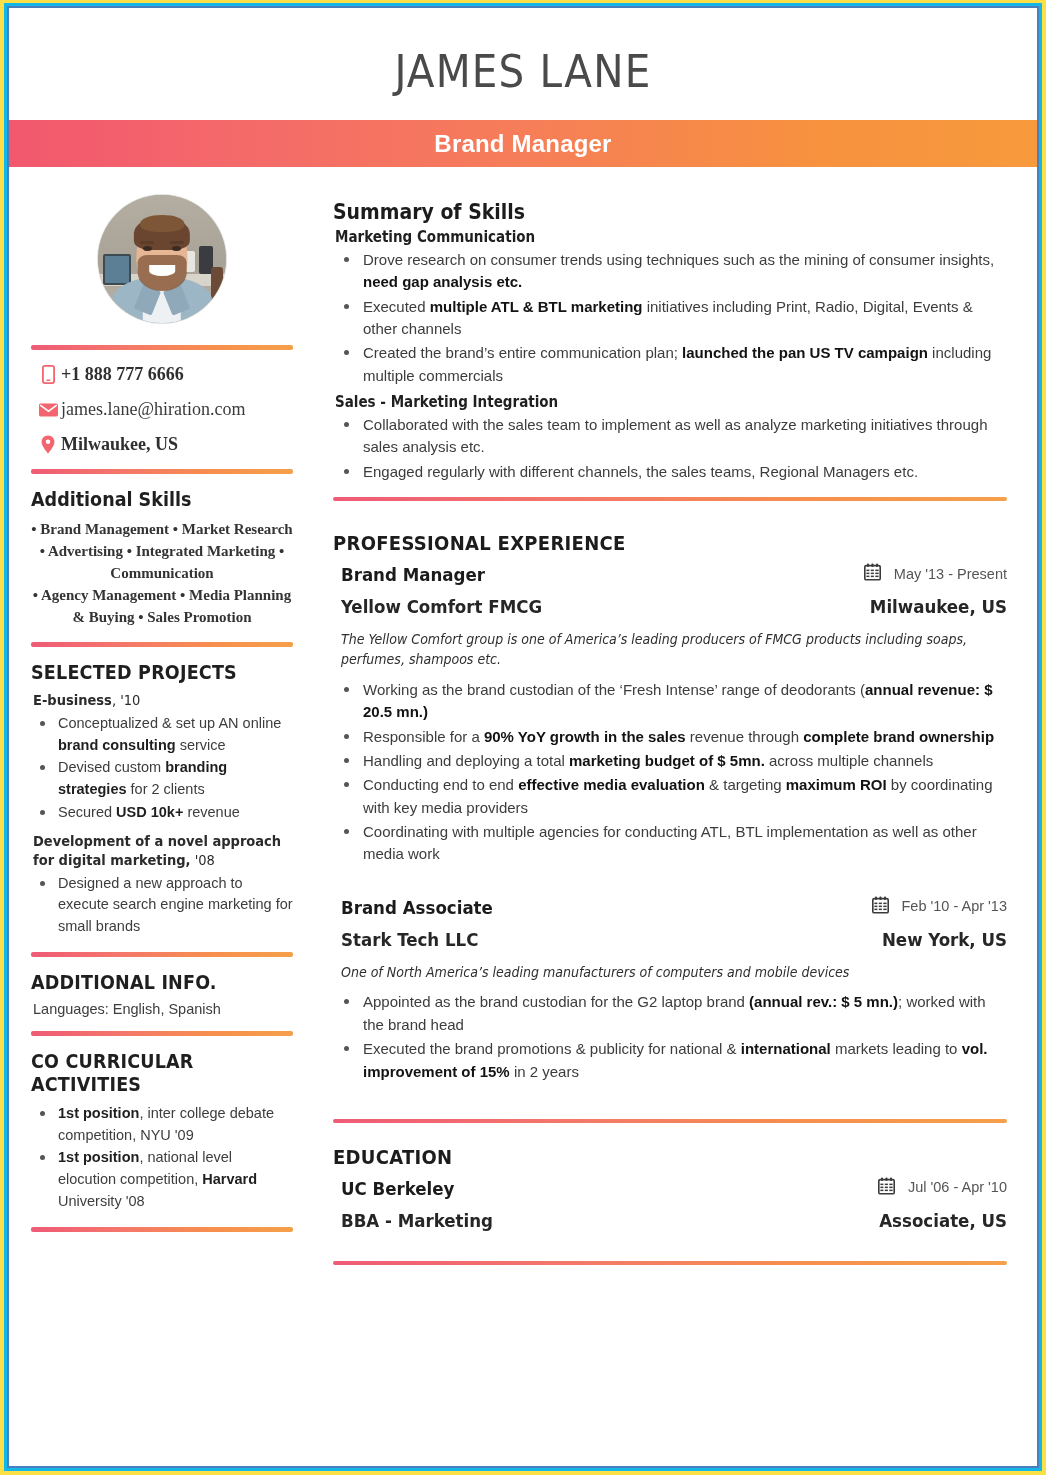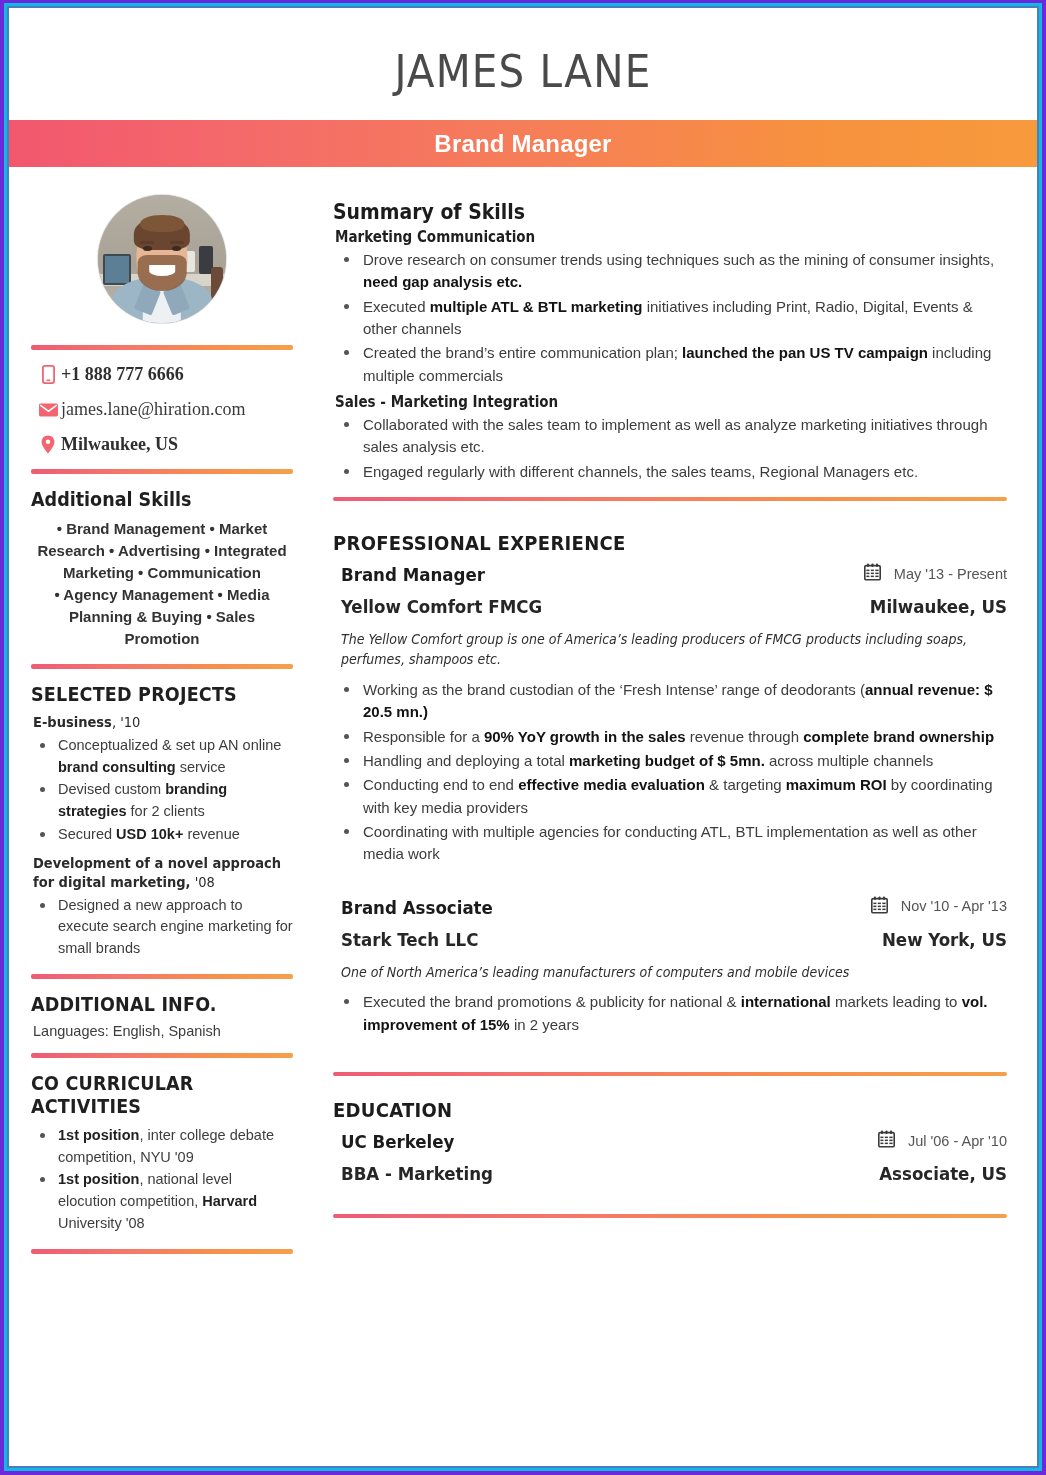--- a/index.html
+++ b/index.html
@@ -8,21 +8,21 @@
     width: 1046px;
     height: 1475px;
     background: #00e639;
     font-family: "Liberation Sans", sans-serif;
     overflow: hidden;
   }
 
   
   .border-green {
     width: 1046px; height: 1475px;
-    background: #6d28d9;
+    background: #fde047;
     padding: 3px 4px 4px 4px;
   }
   .border-cyan {
     width: 100%; height: 100%;
     background: #12b7e8;
     padding: 3px;
   }
   .border-slate {
     width: 100%; height: 100%;
     background: #4a7fbf;
@@ -149,21 +149,21 @@
     font-family: "DejaVu Sans Condensed", "Liberation Sans", sans-serif;
   }
   .side-head.caps { letter-spacing: 0.2px; }
 
   .skills-text {
     text-align: center;
     font-size: 15px;
     line-height: 1.47;
     color: #333333;
     font-weight: bold;
-    font-family: Liberation Sans, sans-serif;
+    font-family: Liberation Serif, serif;
   }
 
   .proj-title {
     font-size: 14.5px;
     color: #2b2b2b;
     margin: 4px 0 2px 2px;
     font-family: "DejaVu Sans Condensed", "Liberation Sans", sans-serif;
     line-height: 1.35;
   }
   .proj-title b { font-weight: bold; }
@@ -468,29 +468,30 @@
                             <rect x="0.8" y="2.6" width="15.4" height="14.2" rx="1.4" fill="none" stroke="#3a3a3a" stroke-width="1.6"></rect>
                             <rect x="3.0" y="0.4" width="2" height="3.6" rx="0.8" fill="#3a3a3a"></rect>
                             <rect x="7.5" y="0.4" width="2" height="3.6" rx="0.8" fill="#3a3a3a"></rect>
                             <rect x="12.0" y="0.4" width="2" height="3.6" rx="0.8" fill="#3a3a3a"></rect>
                             <rect x="2.4" y="6.6" width="12.2" height="1.5" fill="#3a3a3a"></rect>
                             <rect x="2.4" y="9.6" width="12.2" height="1.5" fill="#3a3a3a"></rect>
                             <rect x="2.4" y="12.6" width="12.2" height="1.5" fill="#3a3a3a"></rect>
                             <rect x="5.4" y="5.6" width="1.4" height="9.6" fill="#ffffff"></rect>
                             <rect x="9.9" y="5.6" width="1.4" height="9.6" fill="#ffffff"></rect>
                           </svg></span>
-                        <span>Nov '10 -  Apr '13</span>
+                        <span>Feb '10 -  Apr '13</span>
                       </div>
                     </div>
                     <div class="entry-row2">
                       <div class="entry-org">Stark Tech LLC</div>
                       <div class="entry-loc">New York, US</div>
                     </div>
                     <div class="entry-desc">One of North America’s leading manufacturers of computers and mobile devices</div>
                     <ul class="main-bullets">
+                      <li><span>Appointed as the brand custodian for the G2 laptop brand </span><b>(annual rev.: $ 5 mn.)</b><span>; worked with the brand head</span></li>
                       <li><span>Executed the brand promotions &amp; publicity for national &amp; </span><b>international</b><span> markets leading to </span><b>vol. improvement of 15%</b><span> in 2 years</span></li>
                     </ul>
                   </div>
                 </div>
       </div>
 
       <div class="spacer-md"></div>
       <div class="divider thin"></div>
       <div class="spacer-sm"></div>
 

